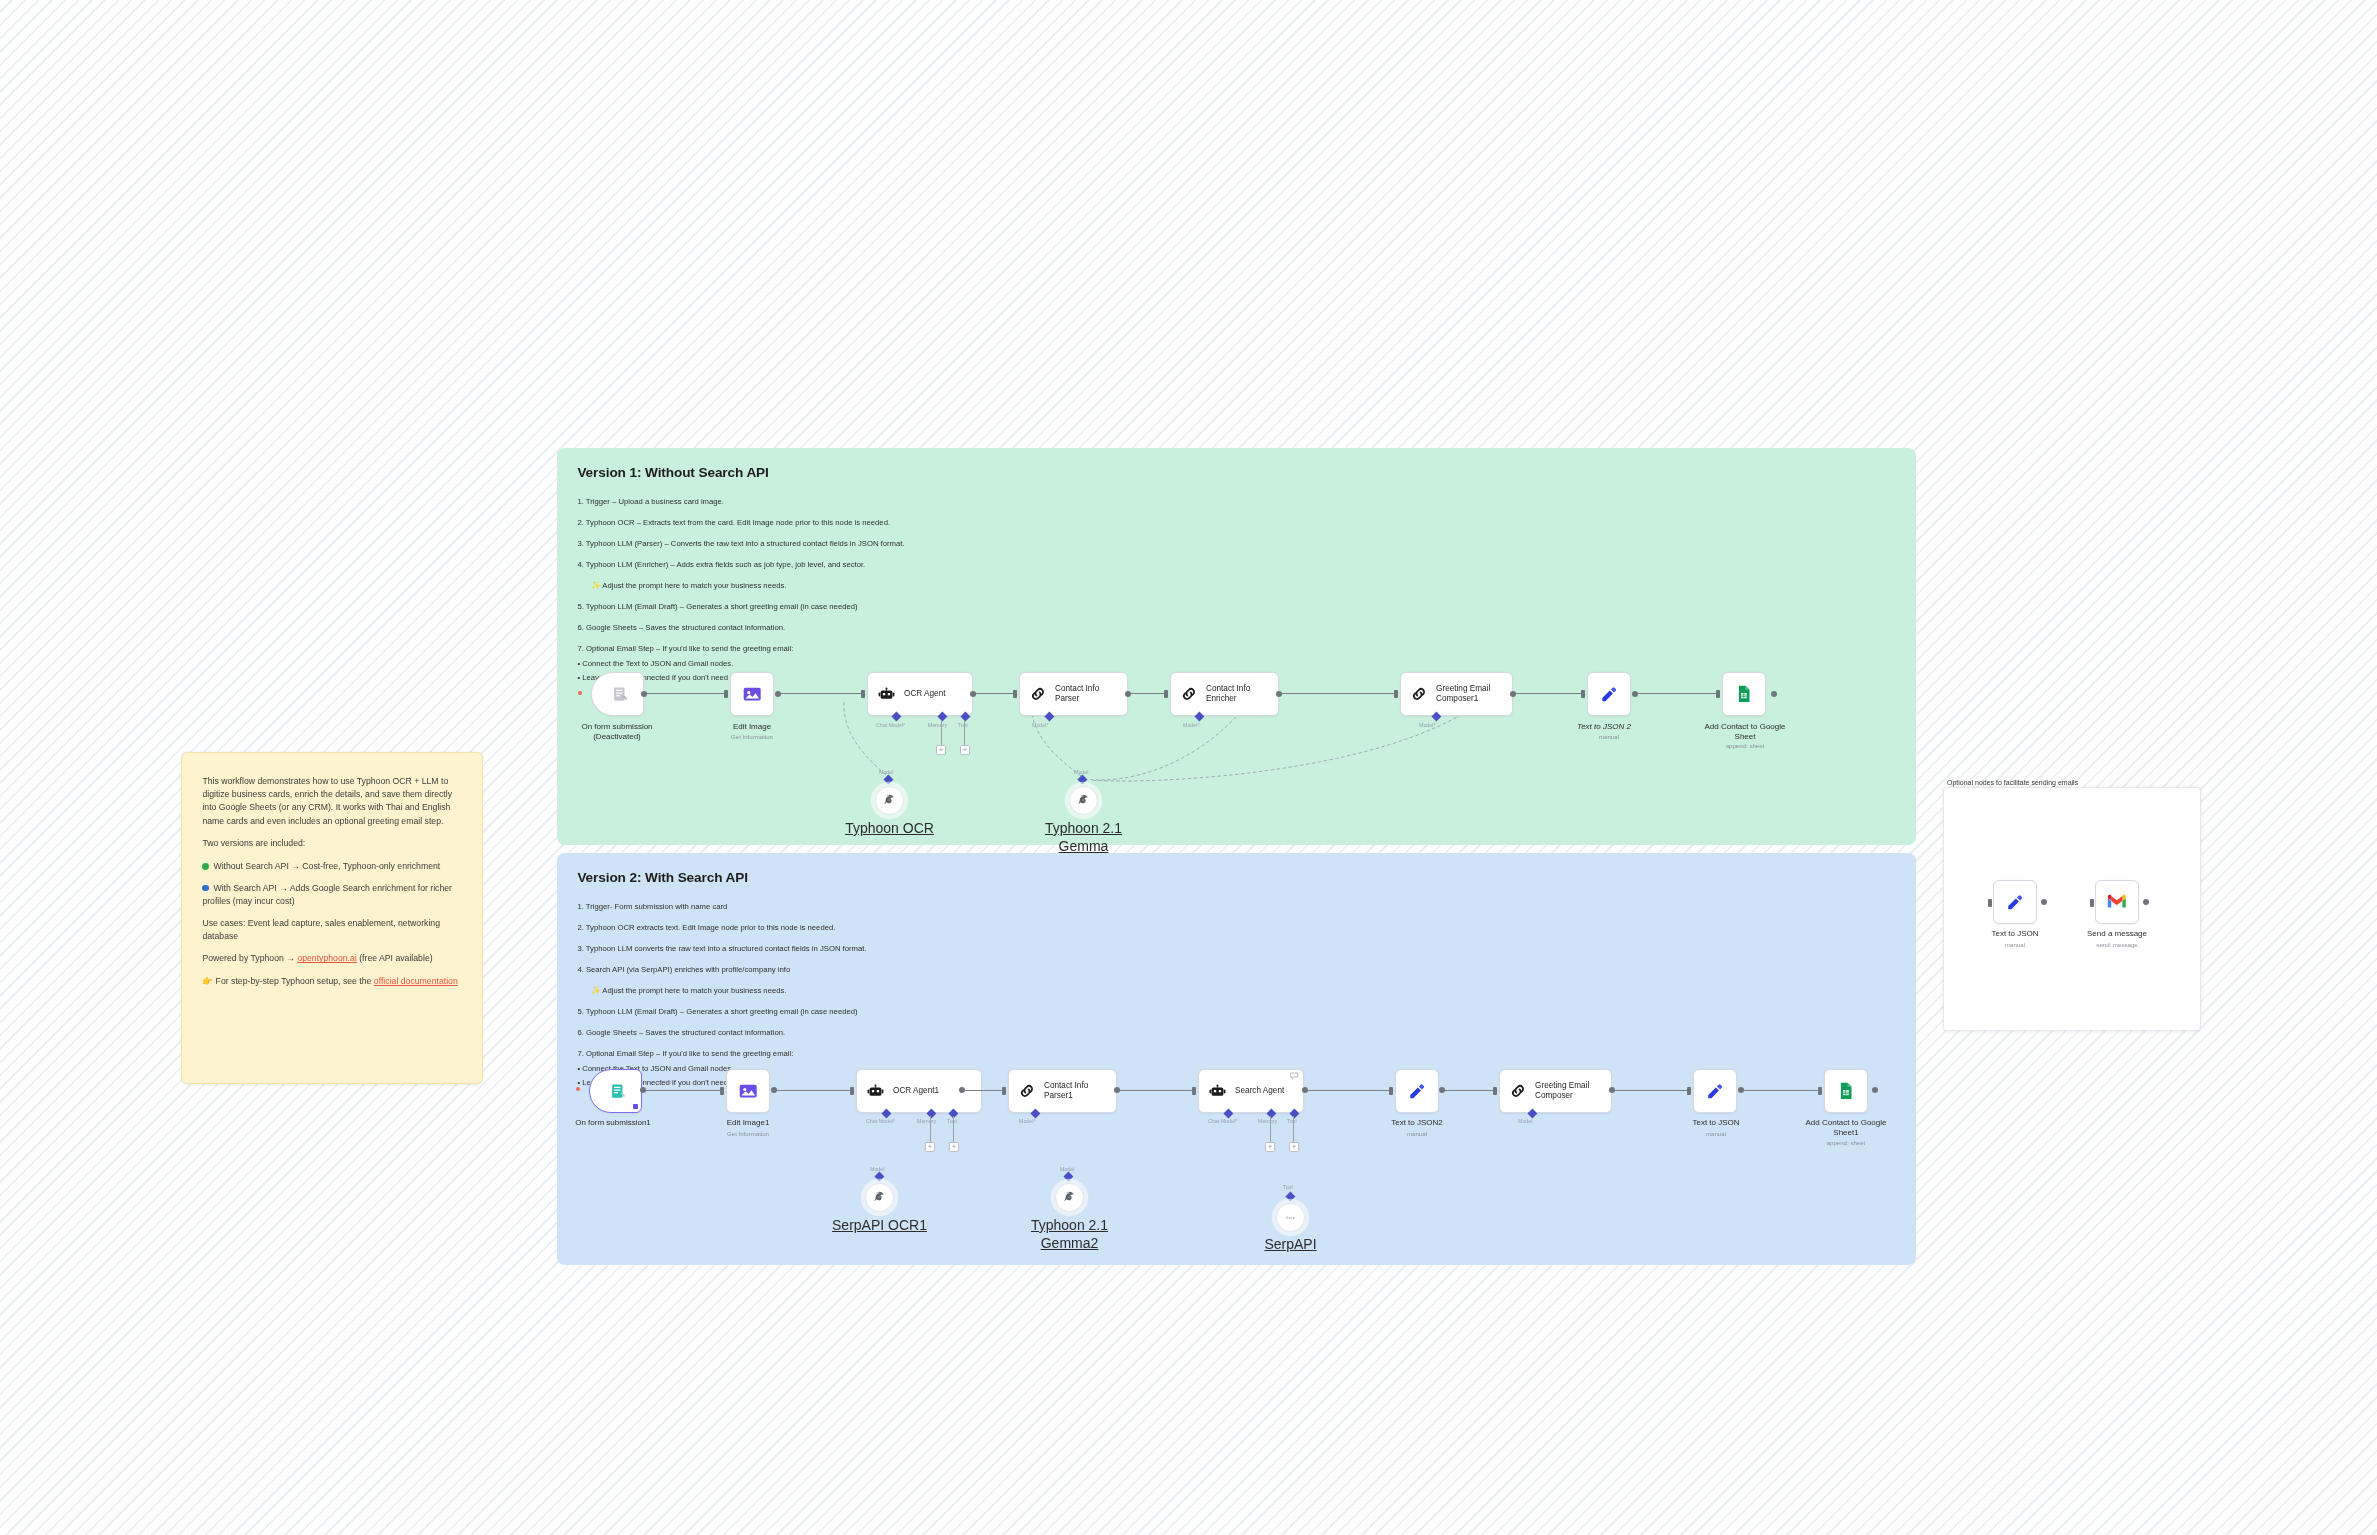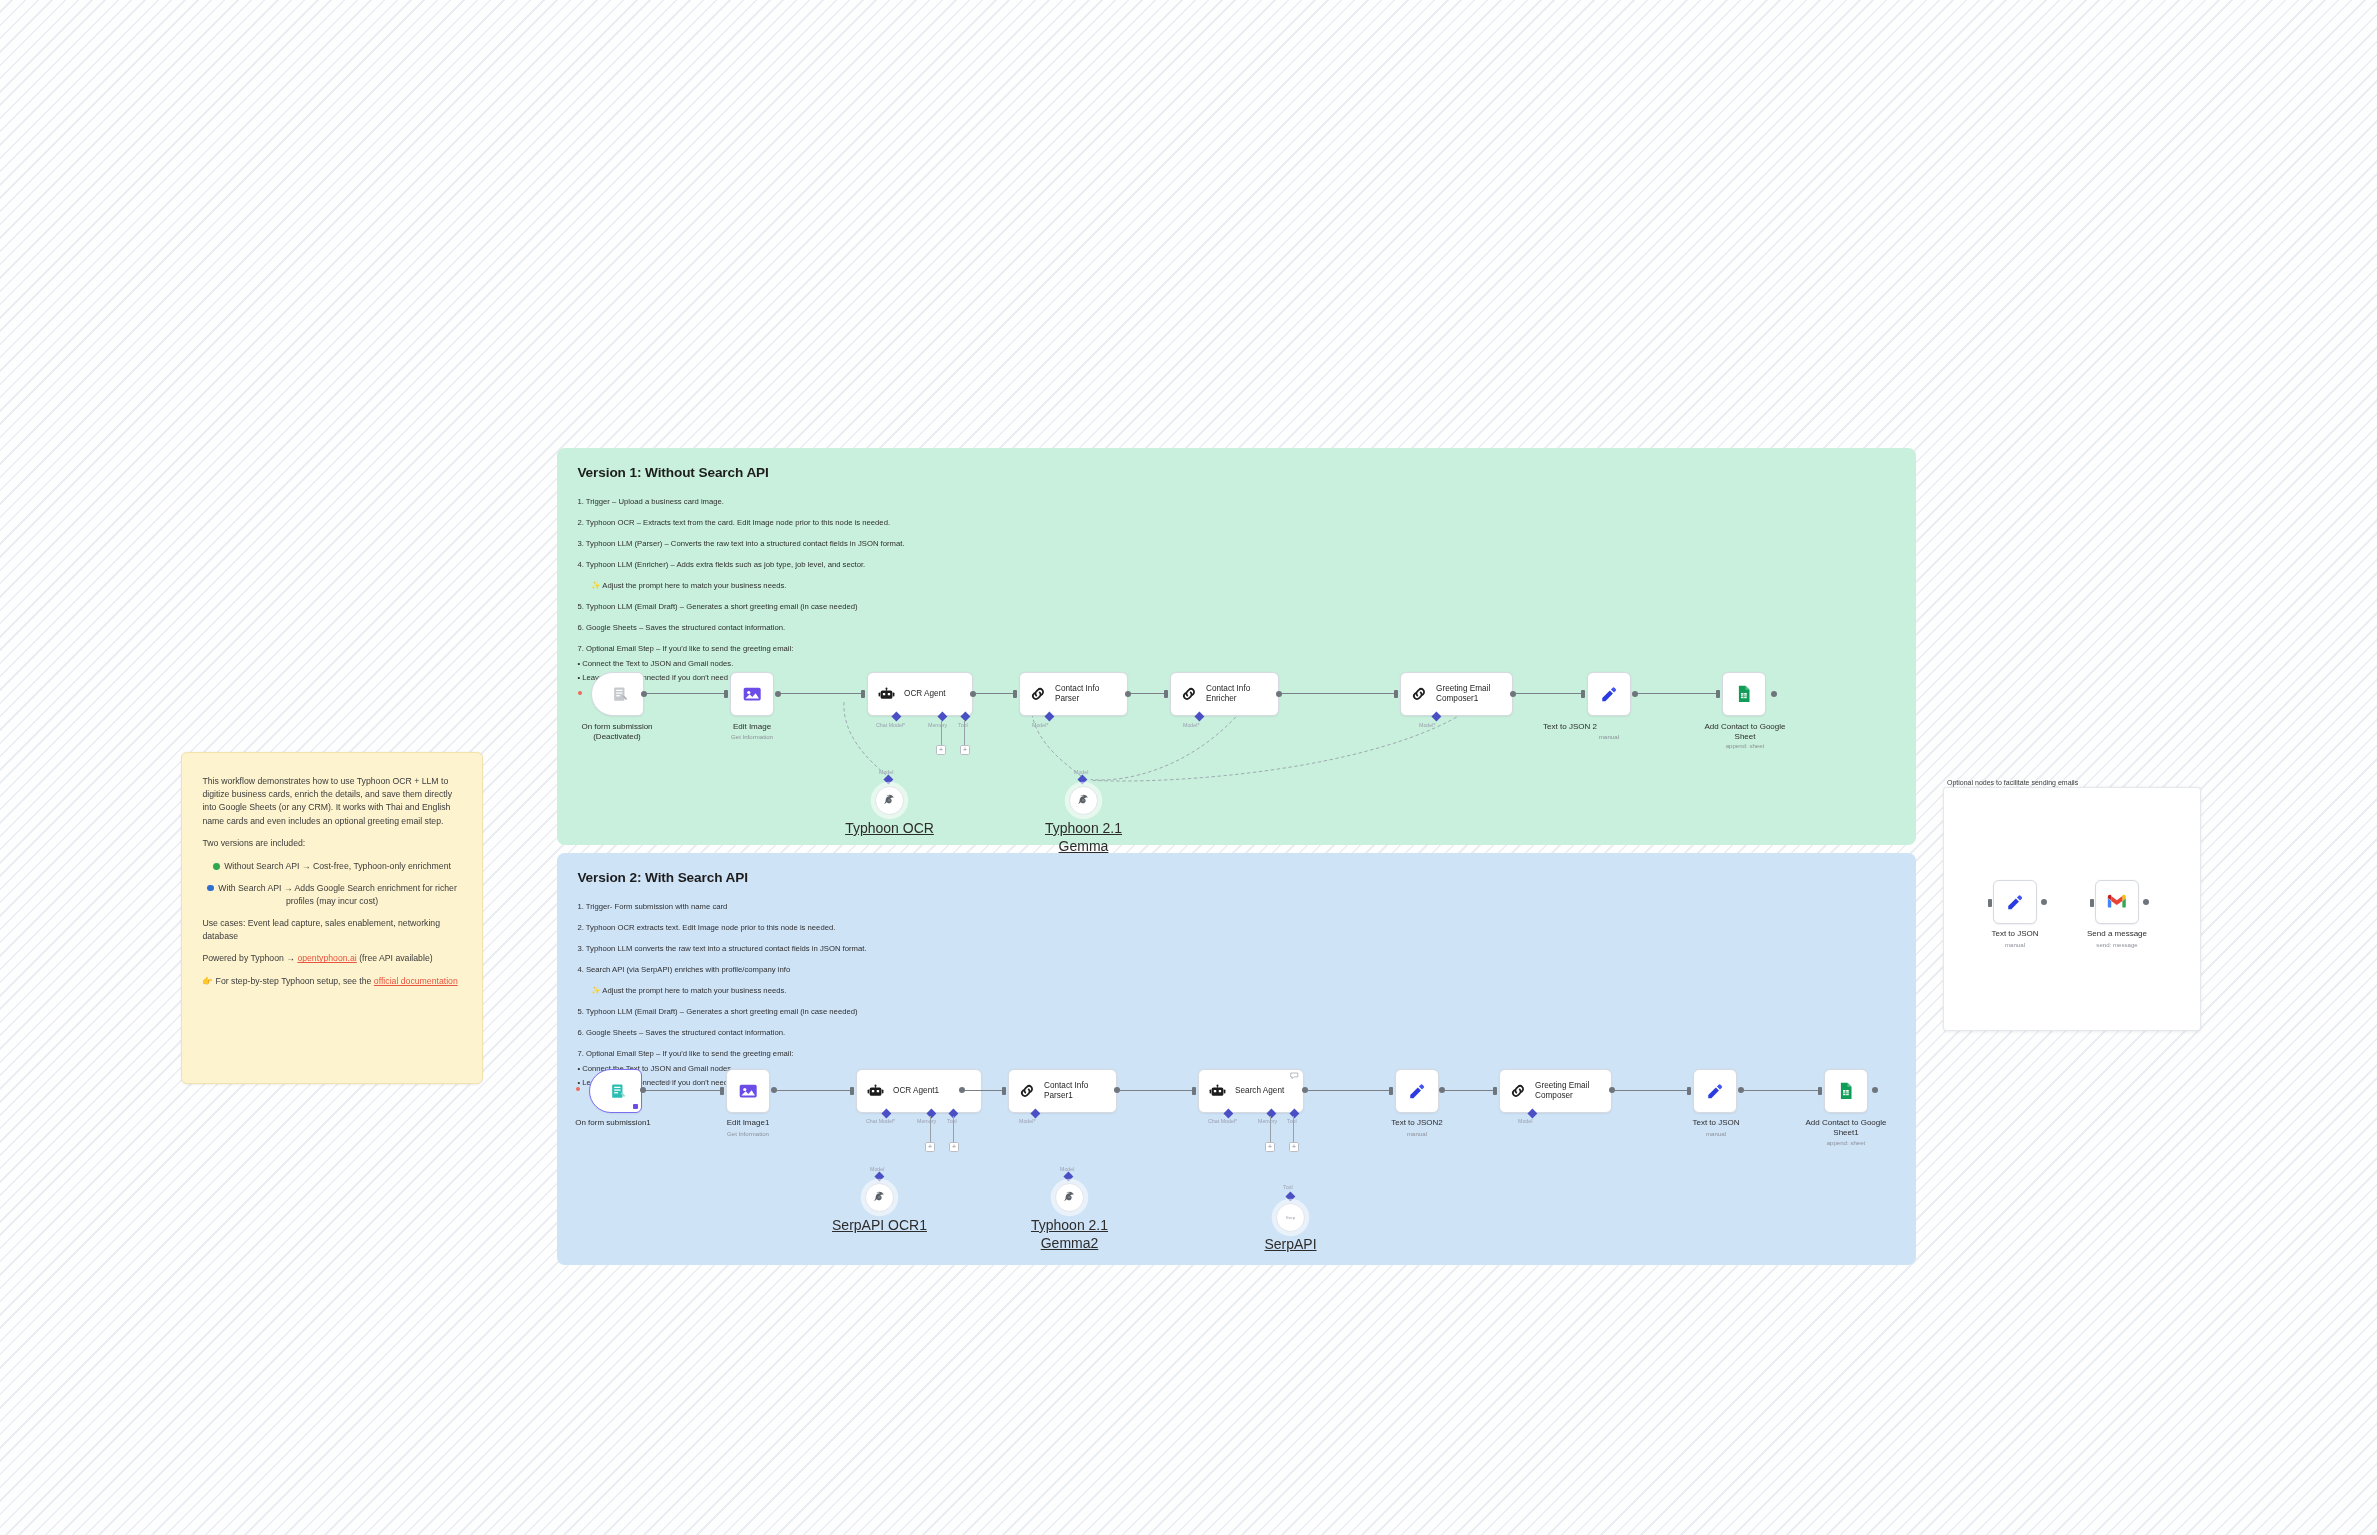--- a/index.html
+++ b/index.html
@@ -31,21 +31,21 @@
   .sticky h1 {
     font-size: 21px; line-height: 1.30;
     color: #2b2b2b; font-weight: 700;
     letter-spacing: -0.2px;
     margin-bottom: 18px;
   }
   .sticky p {
     font-size: 8.7px; line-height: 1.52; color: #3b3b3b;
     margin-bottom: 9.4px;
   }
-  .sticky p.tight { margin-bottom: 8.5px; text-align: center; }
+  .sticky p.tight { margin-bottom: 8.5px; }
   .bullet-dot { display:inline-block; width:6.8px; height:6.8px; border-radius:50%;
                 vertical-align: -0.9px; margin-right: 4.3px; }
   .dot-green { background:#2fa84f; }
   .dot-blue  { background:#2f6fd0; }
   .lnk { color:#e8543f; text-decoration: underline; }
 
   
   .panel {
     position: absolute;
     border-radius: 7.7px;
@@ -319,21 +319,21 @@
   <div class="wire" style="left:1515px; top:693px; width:68px;"></div>
   <div class="port" style="left:1510px; top:691px;"></div>
   <div class="port sq" style="left:1581px; top:690px;"></div>
 
   <div class="node square" style="left:1587px; top:672px;">
     <svg class="ic" width="19.6" height="19.6" viewBox="0 0 24 24">
       <path d="M4 17.2l9.3-9.3 3.8 3.8L7.8 21H4z" fill="#2b3be0"></path>
       <path d="M14.6 6.6l2.1-2.1a1.6 1.6 0 0 1 2.3 0l1.5 1.5a1.6 1.6 0 0 1 0 2.3l-2.1 2.1z" fill="#4455ef"></path>
     </svg>
   </div>
-  <div class="node-label" style="left:1506px; top:722px;">Text to JSON 2</div>
+  <div class="node-label" style="left:1540px; top:722px;font-style:italic;">Text to JSON 2</div>
   <div class="node-sublabel" style="left:1545px; top:733px;">manual</div>
 
   <div class="wire" style="left:1636px; top:693px; width:82px;"></div>
   <div class="port" style="left:1632px; top:691px;"></div>
   <div class="port sq" style="left:1716px; top:690px;"></div>
 
   <div class="node square" style="left:1722px; top:672px;">
     <svg class="ic" width="19.6" height="19.6" viewBox="0 0 24 24">
       <path d="M6 2h8l5 5v15H6z" fill="#0f9d58"></path>
       <path d="M14 2l5 5h-5z" fill="#57bb8a"></path>

